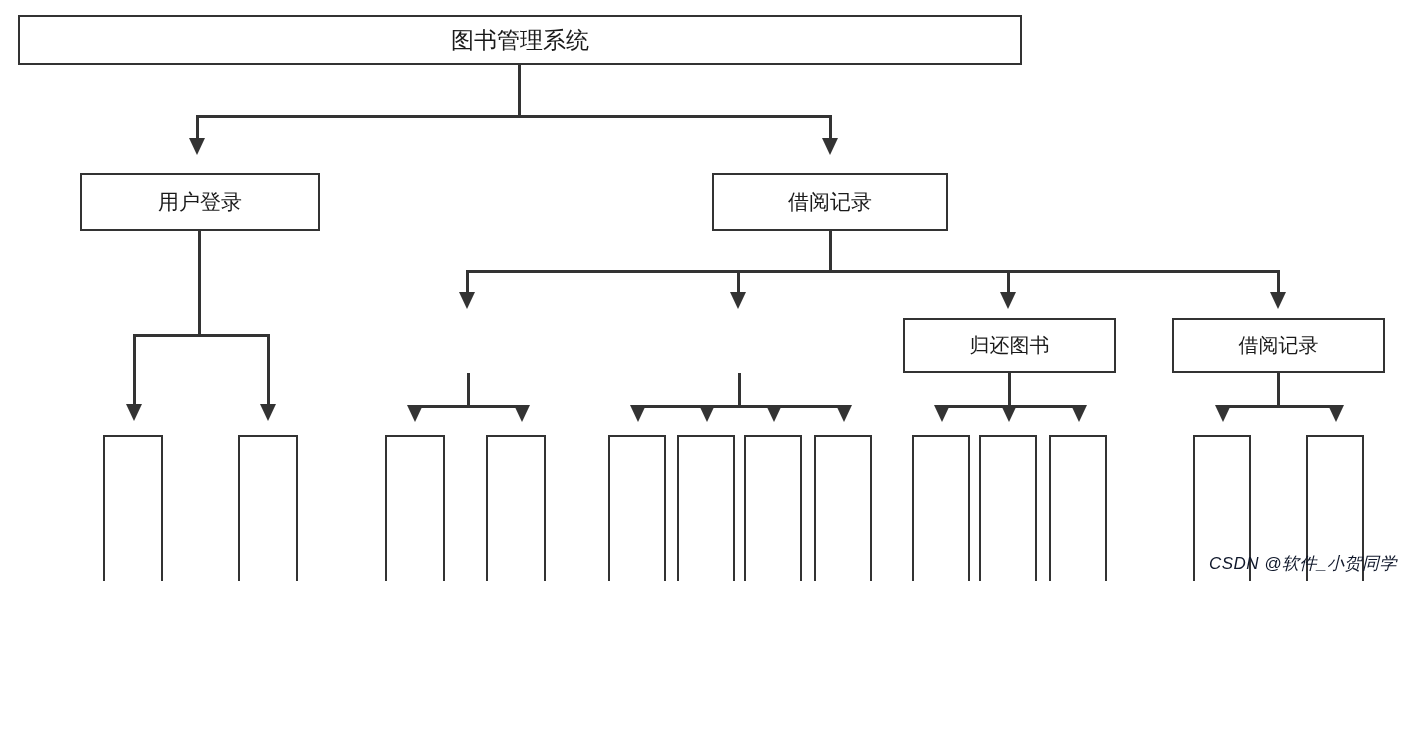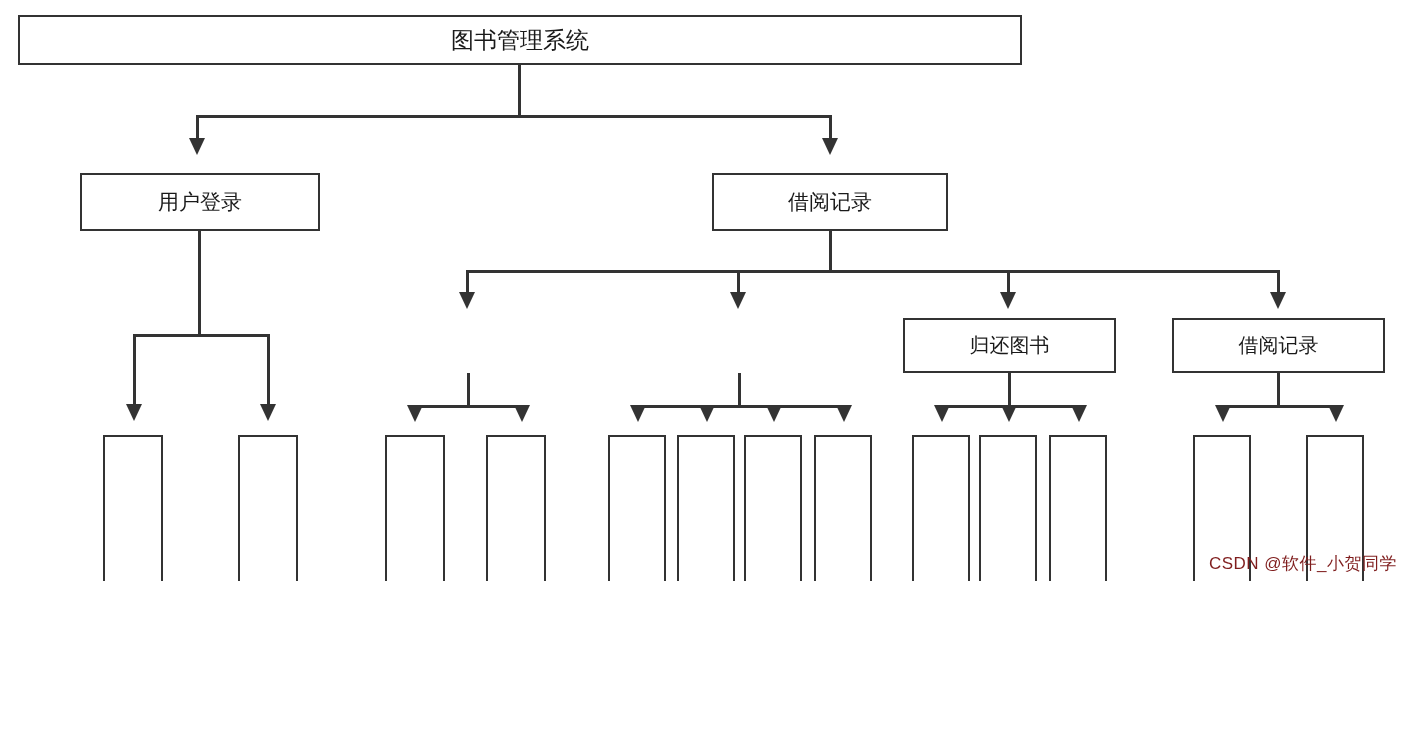--- a/index.html
+++ b/index.html
@@ -70,23 +70,24 @@
     height: 0;
     border-left: 8px solid transparent;
     border-right: 8px solid transparent;
     border-top: 17px solid #333333;
   }
   #watermark {
     position: absolute;
     right: 8px;
     bottom: 6px;
     font-size: 17px;
-    color: #7f1d1d;
+    color: #0f172a;
     letter-spacing: 0.5px;
     white-space: nowrap;
+    font-style: italic;
   }
 </style>
 </head>
 <body>
 
 <div id="canvas">
 
   <div class="node node-root" style="left:18px; top:15px; width:1004px; height:50px;">
     <span>图书管理系统</span>
   </div>

